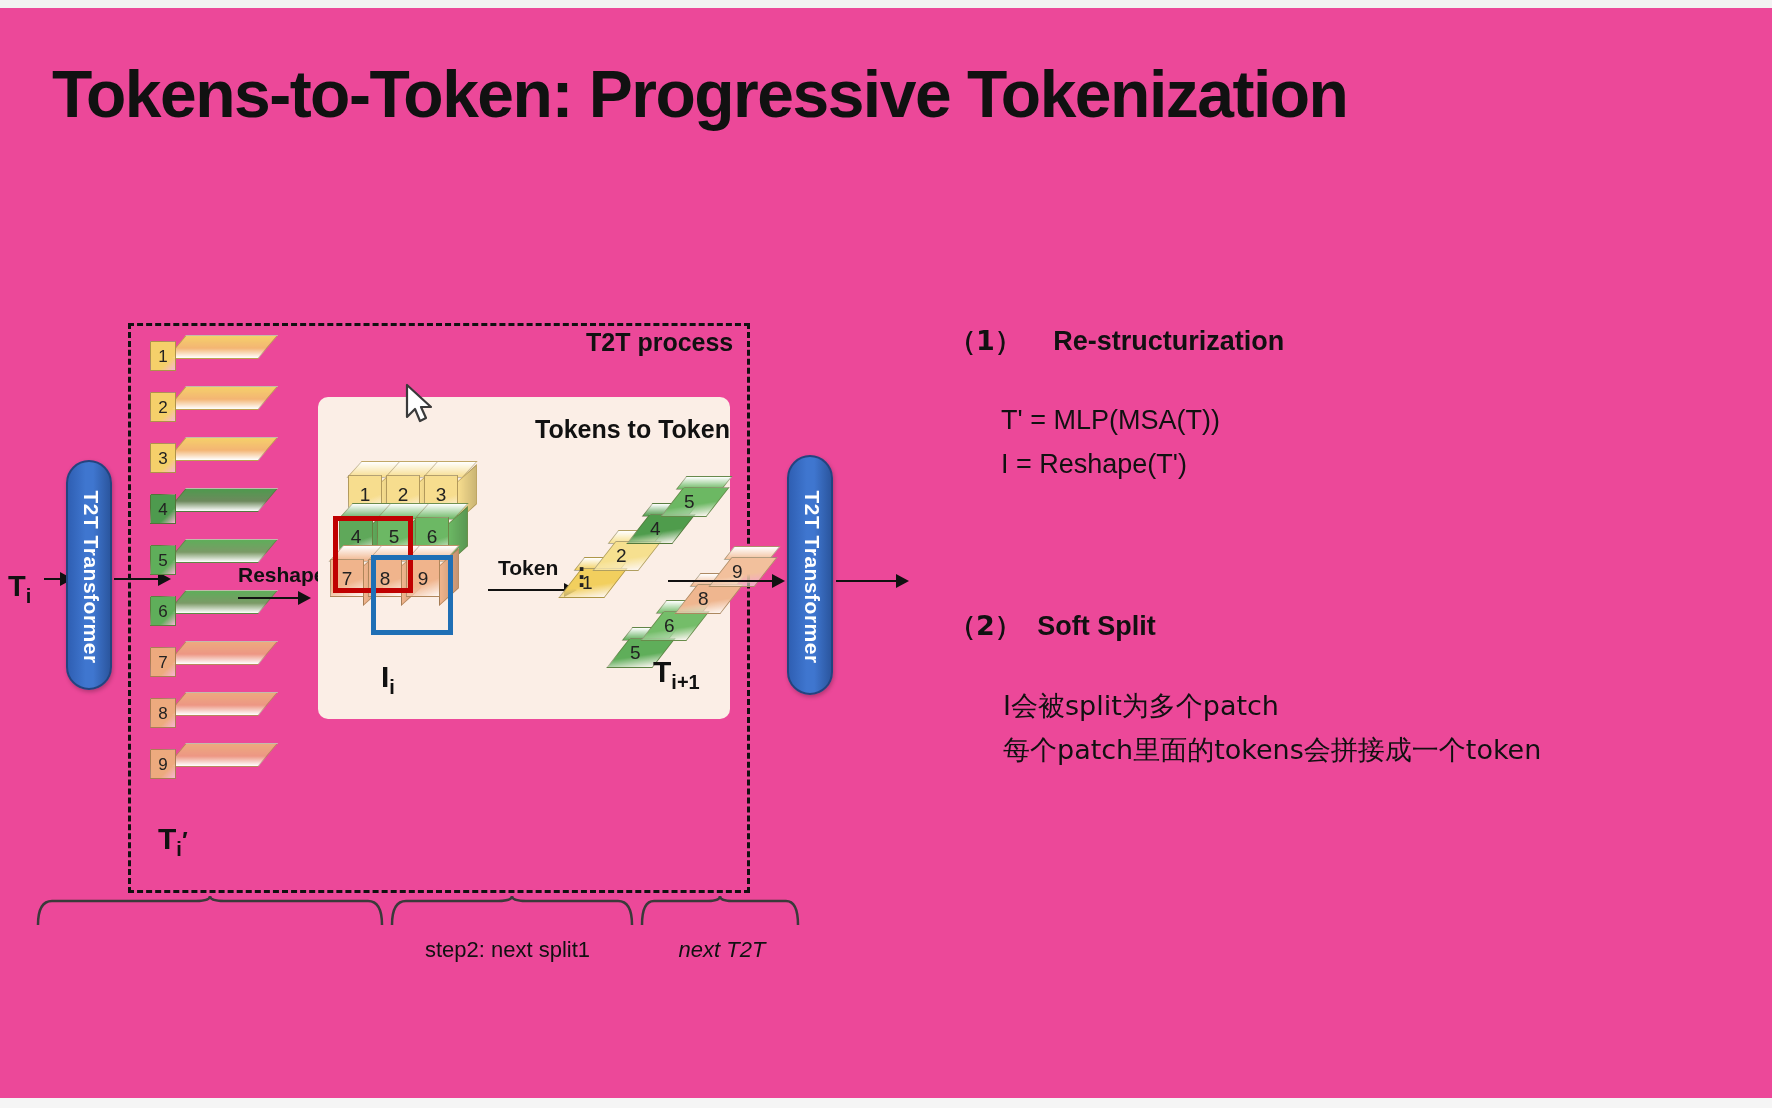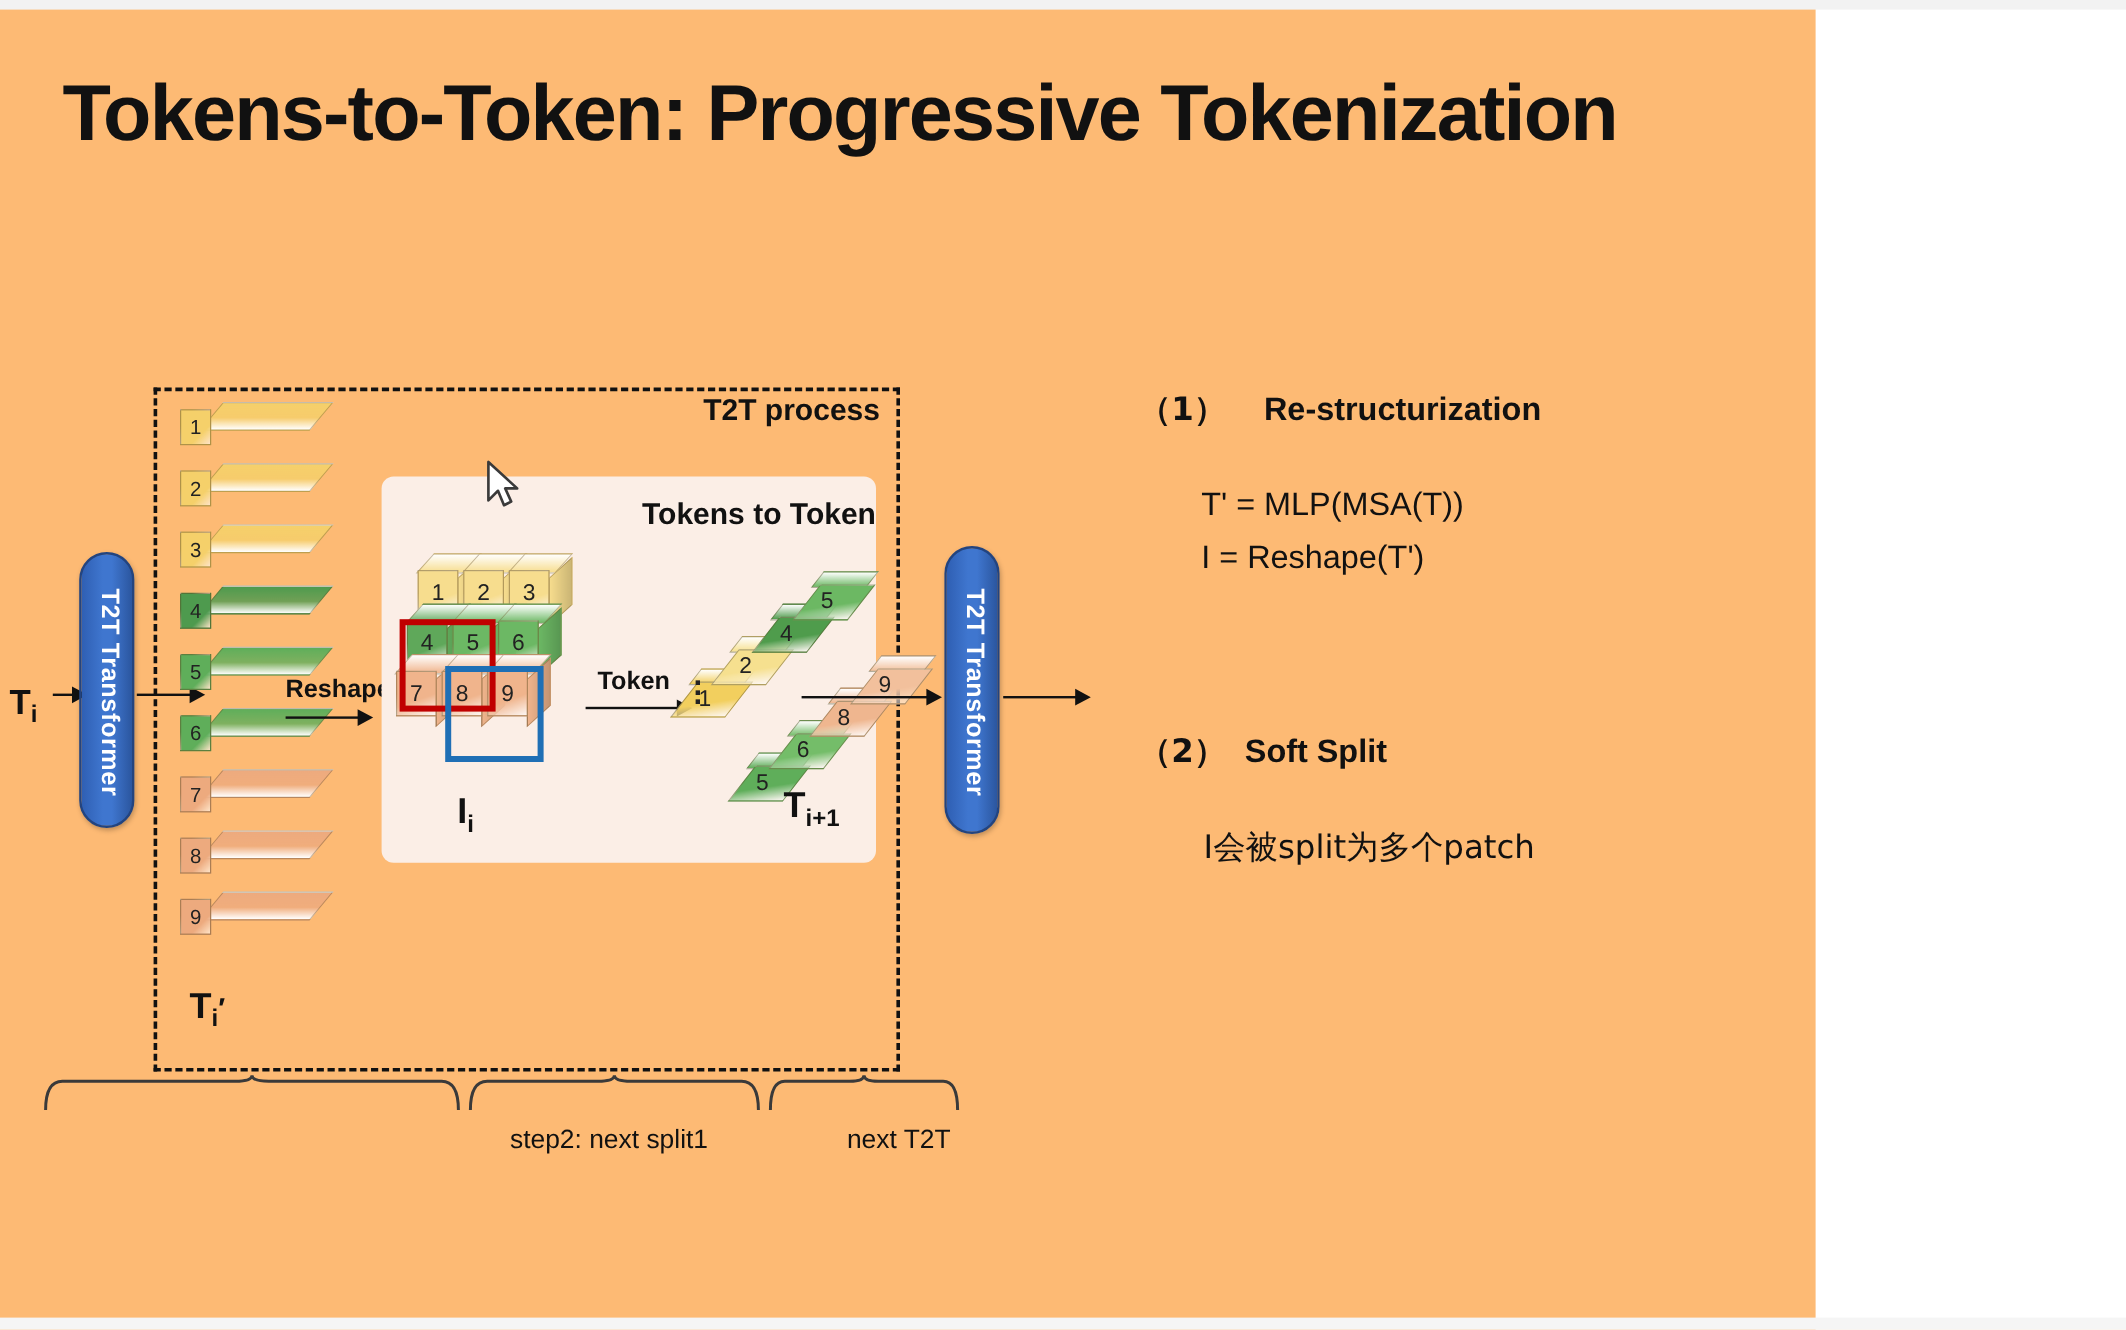--- a/index.html
+++ b/index.html
@@ -10,23 +10,23 @@
   body {
     width: 1772px;
     height: 1108px;
     position: relative;
     font-family: "Liberation Sans", sans-serif;
     overflow: hidden;
   }
   .slide {
     position: absolute;
     left: 0; top: 0;
-    width: 1513px;
+    width: 1772px;
     height: 1108px;
-    background: #fdba74;
+    background: #ec4899;
   }
   .top-strip {
     position: absolute;
     left: 0; top: 0;
     width: 1772px;
     height: 8px;
     background: #f2f2f2;
   }
   .bottom-strip {
     position: absolute;
@@ -444,32 +444,33 @@
 
   <div class="arrow-line" style="left:836px; top:580px; width:62px;"></div>
   <div class="arrow-head" style="left:896px; top:574px;"></div>
 
   <svg style="position:absolute; left:36px; top:895px;" width="800" height="36">
     <path d="M2,30 Q2,6 16,6 L160,6 Q174,6 174,1 Q174,6 188,6 L332,6 Q346,6 346,30" fill="none" stroke="#3a3a3a" stroke-width="2.5"></path>
     <path d="M356,30 Q356,6 370,6 L462,6 Q476,6 476,1 Q476,6 490,6 L582,6 Q596,6 596,30" fill="none" stroke="#3a3a3a" stroke-width="2.5"></path>
     <path d="M606,30 Q606,6 618,6 L672,6 Q684,6 684,1 Q684,6 696,6 L750,6 Q762,6 762,30" fill="none" stroke="#3a3a3a" stroke-width="2.5"></path>
   </svg>
   <div class="brace-label" style="left:385px; top:937px; width:245px;">step2: next split1</div>
-  <div class="brace-label" style="left:670px; top:937px; width:158px;">next T2T</div>
+  <div class="brace-label" style="left:643px; top:937px; width:158px;font-style:italic;">next T2T</div>
 
   <svg id="mouse-cursor" width="34" height="46" viewBox="0 0 34 46">
     <path d="M3,2 L3,34 L11,26 L16,38 L22,35 L17,24 L27,24 Z" fill="#ffffff" stroke="#3a3a3a" stroke-width="2.2" stroke-linejoin="round"></path>
   </svg>
 
   <div class="rt-heading" style="left:949px; top:323px;">
     <span class="cjk">（1）</span>
     <span style="margin-left:24px;">Re-structurization</span>
   </div>
   <div class="rt-line" style="left:1001px; top:405px;">T' = MLP(MSA(T))</div>
   <div class="rt-line" style="left:1001px; top:449px;">I = Reshape(T')</div>
 
   <div class="rt-heading" style="left:949px; top:608px;">
     <span class="cjk">（2）</span>
     <span style="margin-left:8px;">Soft Split</span>
   </div>
   <div class="rt-line cjk" style="left:1003px; top:688px;">I会被split为多个patch</div>
+  <div class="rt-line cjk" style="left:1003px; top:732px;">每个patch里面的tokens会拼接成一个token</div>
 
 </div>
 
 </body></html>

